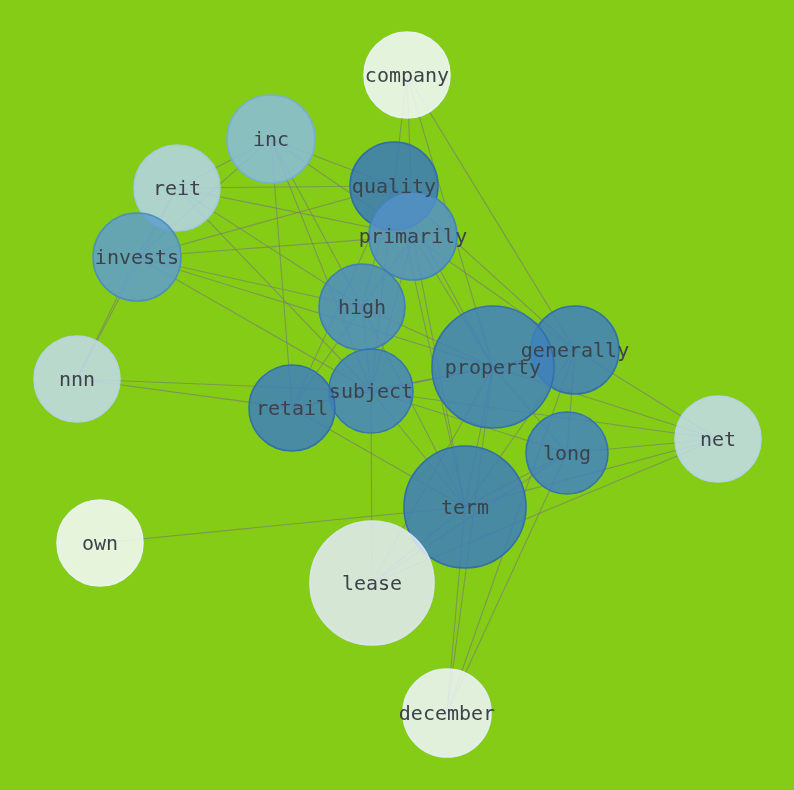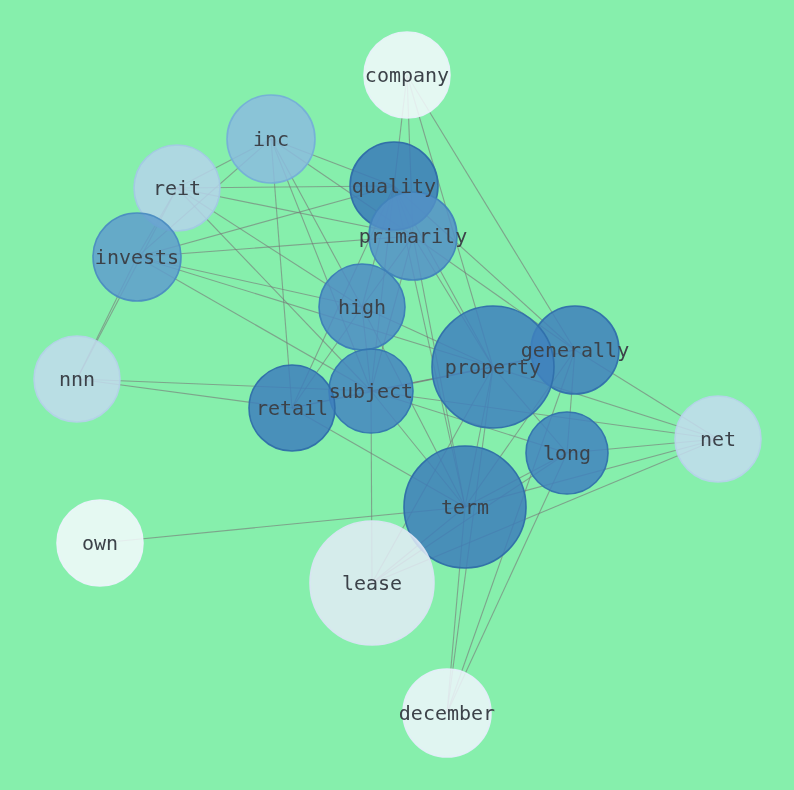--- a/index.html
+++ b/index.html
@@ -5,21 +5,21 @@
   html, body {
     margin: 0;
     padding: 0;
     background: #ffffff;
     font-family: "DejaVu Sans Mono", "Liberation Mono", monospace;
   }
   .canvas-wrap {
     position: relative;
     width: 794px;
     height: 790px;
-    background: #86efac;
+    background: #84cc16;
     overflow: hidden;
   }
   svg { display: block; }
   .edge-line {
     stroke: #777777;
     stroke-opacity: 0.62;
     stroke-width: 1.1;
   }
   .node-circle {
     fill-opacity: 0.85;

